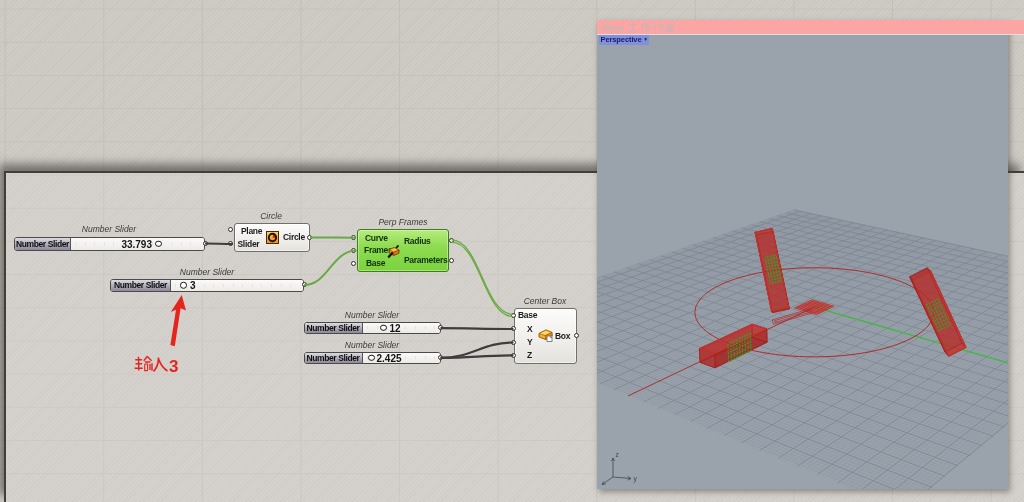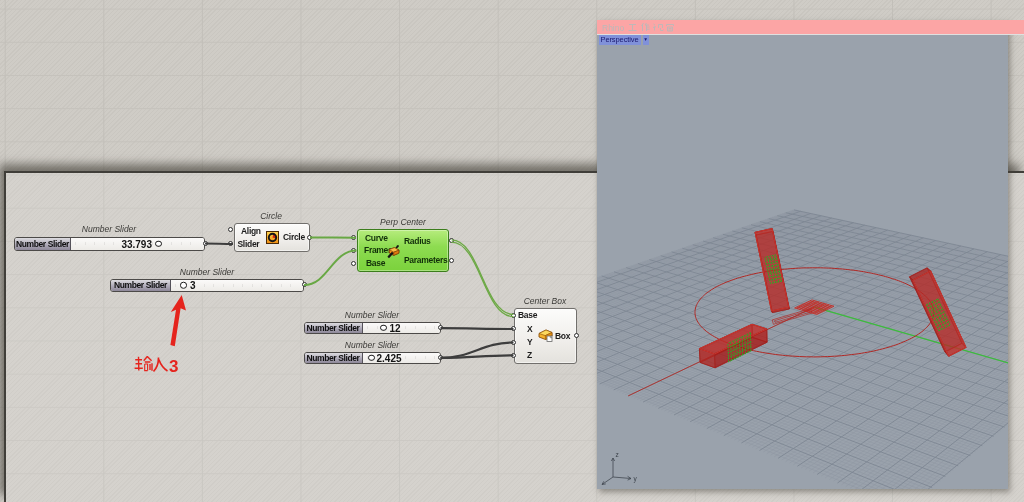--- a/index.html
+++ b/index.html
@@ -19,21 +19,21 @@
 .slabel{border-radius:2px 0 0 2px;background:linear-gradient(#dcdbdf,#aeaab8 55%,#8e8899);
  border-right:1px solid #55525a;font-size:8.5px;font-weight:700;color:#0e0e0e;text-align:center;line-height:12px;letter-spacing:-0.4px;white-space:nowrap;overflow:hidden}
 .strack{position:relative;flex:1;border-radius:0 2px 2px 0;background:linear-gradient(#fbfaf9,#edebe7)}
 .ticks{position:absolute;top:35%;bottom:35%;left:4px;right:4px;
  background-image:repeating-linear-gradient(to right,rgba(0,0,0,0.07) 0 1px,transparent 1px 9.6px)}
 .knob{position:absolute;width:6.5px;height:6.5px;border-radius:50%;background:#fff;border:1.9px solid #1d1d1d;top:50%;transform:translateY(-50%)}
 .sval{position:absolute;font-size:10px;font-weight:700;color:#141414;top:50%;transform:translateY(-50%);line-height:9px}
 #rhino{position:absolute;left:597px;top:20px;width:411px;height:469px;background:#fff;box-shadow:2px 3px 6px rgba(70,66,58,.5)}
 #rtitle{position:absolute;left:0;top:0;width:485px;height:15px;background:#fca5a5;border-bottom:1px solid #e0e0e0}
 #rbtn{position:absolute;right:3px;top:4.5px;width:7.5px;height:7.5px;background:#ececec;border:1px solid #cfcfcf}
-#ptab{position:absolute;left:1.5px;top:15px;height:9.5px;background:#8091d9;color:#1a1a70;font-size:7.5px;font-weight:400;line-height:9.5px;padding:0 2px;letter-spacing:-0.1px}
+#ptab{position:absolute;left:1.5px;top:15px;height:9.5px;background:#8091d9;color:#1a1a70;font-size:7.5px;font-weight:700;line-height:9.5px;padding:0 2px;letter-spacing:-0.1px}
 #ptab2{position:absolute;left:45.5px;top:15px;height:9.5px;width:6.5px;background:#8091d9;color:#1a1a70;font-size:5.5px;line-height:9px;text-align:center}
 #scene{position:absolute;left:0;top:0}
 svg{display:block}
 #overlay{position:absolute;left:0;top:0;z-index:5;pointer-events:none}
 </style></head>
 <body>
 <div id="page">
 <div id="ghwin"></div>
 <svg id="overlay" width="1024" height="502" viewBox="0 0 1024 502">
 
@@ -102,39 +102,39 @@
  <div class="strack">
         <div class="ticks"></div>
   <div class="knob" style="left:5.5px"></div>
         <div class="sval" style="left:14px">2.425</div>
  </div>
 </div>
 <div class="nub" style="left:437.5px;top:354.5px"></div>
 
 <div class="ctitle" style="left:271px;top:210.5px">Circle</div>
 <div class="comp" style="left:233.5px;top:222.5px;width:76px;height:29px"></div>
-<div class="plabel" style="left:241px;top:227px">Align</div>
+<div class="plabel" style="left:241px;top:227px">Plane</div>
 <div class="plabel" style="left:237.5px;top:240px">Slider</div>
 <div class="plabel" style="left:283px;top:233px">Circle</div>
 <svg style="position:absolute;left:265.5px;top:231px" width="13" height="13" viewBox="0 0 13 13">
  <defs>
         <linearGradient id="ci" x1="0" y1="0" x2="0" y2="1">
           <stop offset="0" stop-color="#ffd44d"></stop>
           <stop offset="1" stop-color="#ef8d12"></stop>
         </linearGradient>
       </defs>
  <rect x="0.5" y="0.5" width="12" height="12" fill="url(#ci)" stroke="#4a2a06"></rect>
  <path d="M6.5 6.5 L9.9 7.6 A3.6 3.6 0 0 0 7.3 3.1 Z" fill="#d3290f"></path>
  <circle cx="6.5" cy="6.5" r="3.7" fill="none" stroke="#151515" stroke-width="1.9"></circle>
 </svg>
 <div class="nub" style="left:227.5px;top:227px"></div>
 <div class="nub" style="left:227.5px;top:240.5px"></div>
 <div class="nub" style="left:306.5px;top:234.5px"></div>
 
-<div class="ctitle" style="left:403px;top:216.5px">Perp Center</div>
+<div class="ctitle" style="left:403px;top:216.5px">Perp Frames</div>
 <div class="comp" style="left:356.5px;top:228.5px;width:92.5px;height:43px;
  background:linear-gradient(#b6ec7d,#8edc51 40%,#7bd23c);border-color:#3c7d1c;box-shadow:0 0 0 1px rgba(255,255,255,.35) inset"></div>
 <div class="plabel" style="left:365px;top:233.5px;color:#12300a">Curve</div>
 <div class="plabel" style="left:364px;top:246px;color:#12300a">Frames</div>
 <div class="plabel" style="left:366px;top:259px;color:#12300a">Base</div>
 <div class="plabel" style="left:404px;top:236.5px;color:#12300a">Radius</div>
 <div class="plabel" style="left:404px;top:256px;color:#12300a">Parameters</div>
 <svg style="position:absolute;left:386px;top:243px" width="16" height="16" viewBox="0 0 16 16">
  <path d="M3 13.5 L12.2 2.8" stroke="#141414" stroke-width="1.6"></path>
  <path d="M12.8 2 l-2.6 1 l1.8 1.6 Z" fill="#141414"></path>

